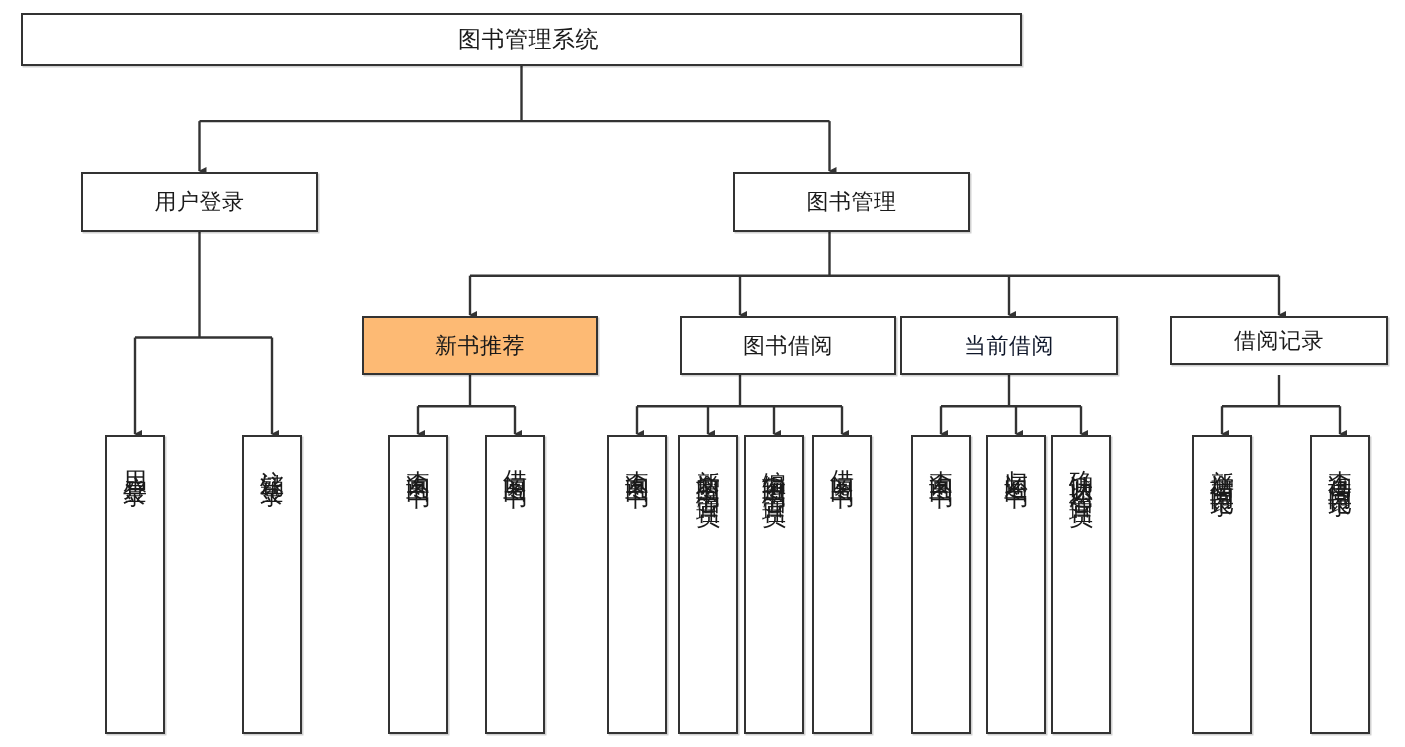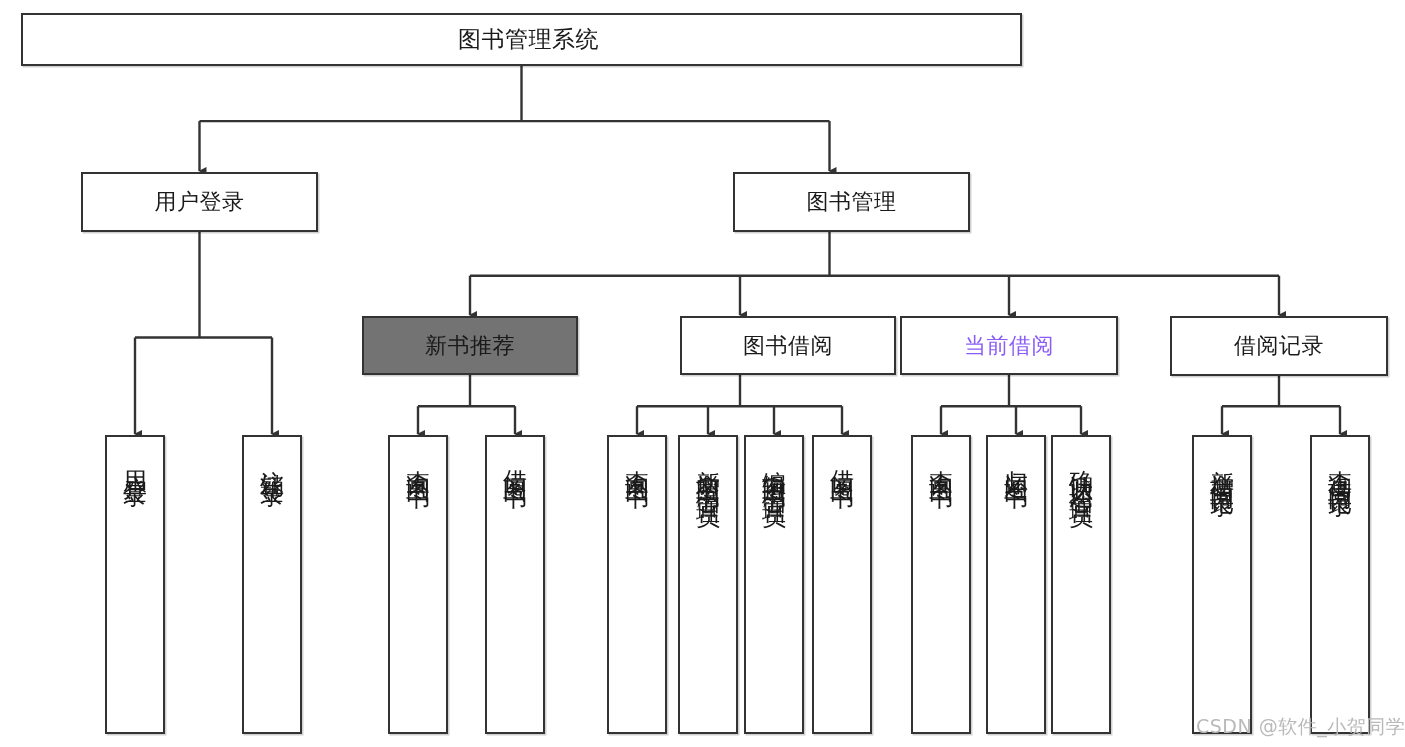--- a/index.html
+++ b/index.html
@@ -118,30 +118,30 @@
   <div id="nodes">
       <div class="node horiz root" style="left: 21px; top: 13px; width: 1001px; height: 53px; border-color: rgb(51, 51, 51); background: rgb(255, 255, 255); color: rgb(26, 26, 26); padding-left: 14px;">
         <span class="node-label">图书管理系统</span>
       </div>
       <div class="node horiz" style="left: 81px; top: 172px; width: 237px; height: 60px; border-color: rgb(51, 51, 51); background: rgb(255, 255, 255); color: rgb(26, 26, 26);">
         <span class="node-label">用户登录</span>
       </div>
       <div class="node horiz" style="left: 733px; top: 172px; width: 237px; height: 60px; border-color: rgb(51, 51, 51); background: rgb(255, 255, 255); color: rgb(26, 26, 26);">
         <span class="node-label">图书管理</span>
       </div>
-      <div class="node horiz" style="left: 362px; top: 316px; width: 216px; height: 59px; border-color: rgb(51, 51, 51); background: #737373; color: rgb(26, 26, 26);">
+      <div class="node horiz" style="left: 362px; top: 316px; width: 236px; height: 59px; border-color: rgb(51, 51, 51); background: #fdba74; color: rgb(26, 26, 26);">
         <span class="node-label">新书推荐</span>
       </div>
       <div class="node horiz" style="left: 632px; top: 316px; width: 216px; height: 59px; border-color: rgb(51, 51, 51); background: rgb(255, 255, 255); color: rgb(26, 26, 26); margin-left: 48px;">
         <span class="node-label">图书借阅</span>
       </div>
-      <div class="node horiz" style="left: 900px; top: 316px; width: 218px; height: 59px; border-color: rgb(51, 51, 51); background: rgb(255, 255, 255); color: #8b5cf6;">
+      <div class="node horiz" style="left: 900px; top: 316px; width: 218px; height: 59px; border-color: rgb(51, 51, 51); background: rgb(255, 255, 255); color: #0f172a;">
         <span class="node-label">当前借阅</span>
       </div>
-      <div class="node horiz" style="left: 1170px; top: 316px; width: 218px; height: 60px; border-color: rgb(51, 51, 51); background: rgb(255, 255, 255); color: rgb(26, 26, 26);">
+      <div class="node horiz" style="left: 1170px; top: 316px; width: 218px; height: 49px; border-color: rgb(51, 51, 51); background: rgb(255, 255, 255); color: rgb(26, 26, 26);">
         <span class="node-label">借阅记录</span>
       </div>
       <div class="node vert" style="left: 105px; top: 435px; width: 60px; height: 299px; border-color: rgb(51, 51, 51); background: rgb(255, 255, 255); color: rgb(26, 26, 26);">
         <span class="node-label">用户登录</span>
       </div>
       <div class="node vert" style="left: 242px; top: 435px; width: 60px; height: 299px; border-color: rgb(51, 51, 51); background: rgb(255, 255, 255); color: rgb(26, 26, 26);">
         <span class="node-label">注销登录</span>
       </div>
       <div class="node vert" style="left: 388px; top: 435px; width: 60px; height: 299px; border-color: rgb(51, 51, 51); background: rgb(255, 255, 255); color: rgb(26, 26, 26);">
         <span class="node-label">查询图书</span>
@@ -170,14 +170,13 @@
       <div class="node vert" style="left: 1051px; top: 435px; width: 60px; height: 299px; border-color: rgb(51, 51, 51); background: rgb(255, 255, 255); color: rgb(26, 26, 26);">
         <span class="node-label">确认归还（管理员）</span>
       </div>
       <div class="node vert" style="left: 1192px; top: 435px; width: 60px; height: 299px; border-color: rgb(51, 51, 51); background: rgb(255, 255, 255); color: rgb(26, 26, 26);">
         <span class="node-label">新增借阅记录</span>
       </div>
       <div class="node vert" style="left: 1310px; top: 435px; width: 60px; height: 299px; border-color: rgb(51, 51, 51); background: rgb(255, 255, 255); color: rgb(26, 26, 26);">
         <span class="node-label">查询借阅记录</span>
       </div>
     </div>
-  <div class="watermark" style="left:1196px; top:714px;">CSDN @软件_小贺同学</div>
 </div>
 
 </body></html>

